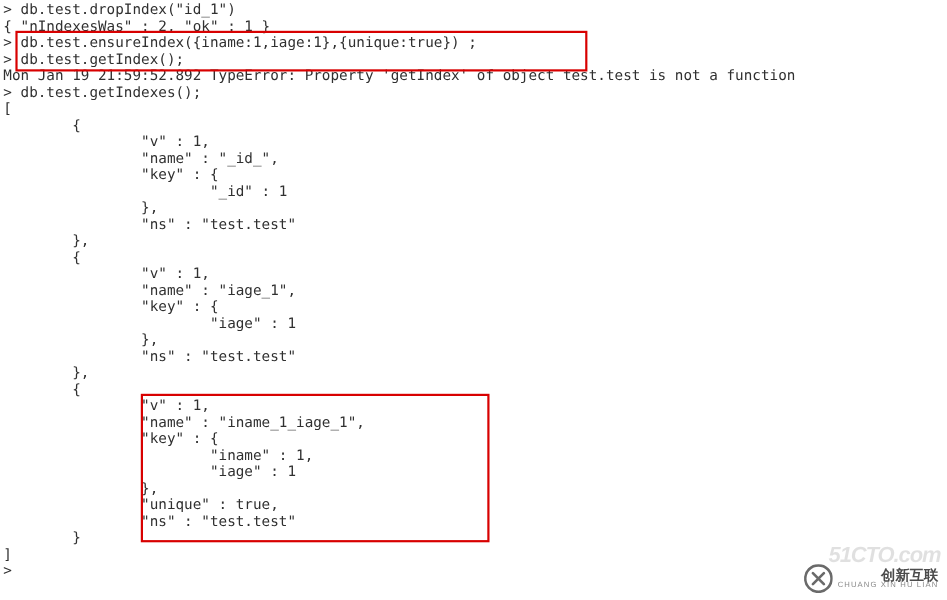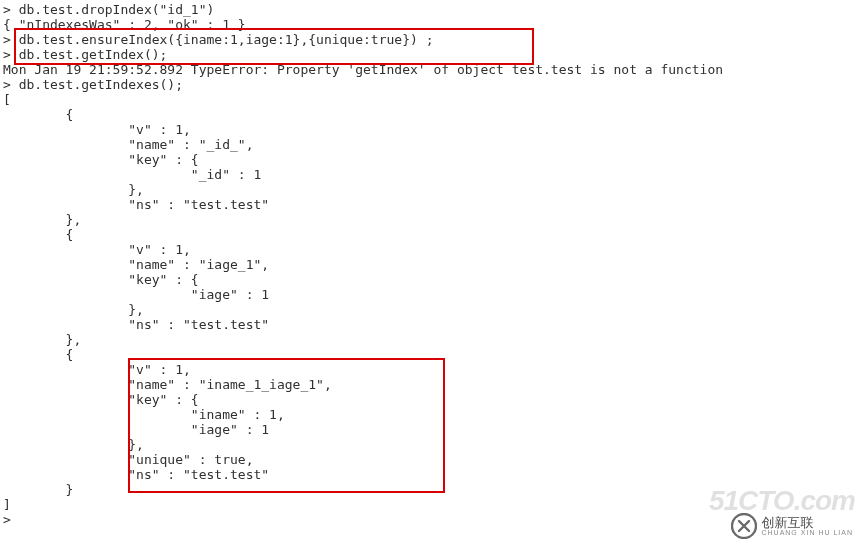--- a/index.html
+++ b/index.html
@@ -24,39 +24,39 @@
     border: 2px solid #d80000;
     pointer-events: none;
   }
   .watermark {
     position: absolute;
     right: 6px;
     bottom: 28px;
     font-family: Arial, sans-serif;
     font-weight: 900;
     font-style: italic;
-    font-size: 28px;
+    font-size: 20px;
     color: rgba(0,0,0,0.12);
     letter-spacing: -1px;
   }
   .logo {
     position: absolute;
     right: 8px;
     bottom: 6px;
     display: flex;
     align-items: center;
     gap: 4px;
   }
   .logo svg { display: block; }
   .logo-text {
     display: flex;
     flex-direction: column;
     line-height: 1;
   }
-  .logo-cn { font-family: "Microsoft YaHei", sans-serif; font-size: 13px; font-weight: 400; color: #4b4b4b; }
+  .logo-cn { font-family: "Microsoft YaHei", sans-serif; font-size: 13px; font-weight: 700; color: #4b4b4b; text-align: right; }
   .logo-en { font-family: Arial, sans-serif; font-size: 7px; letter-spacing: 1px; color: #8a8a8a; }
 </style>
 </head>
 <body>
 
 <pre class="terminal" id="terminal">&gt; db.test.dropIndex("id_1")
 { "nIndexesWas" : 2, "ok" : 1 }
 &gt; db.test.ensureIndex({iname:1,iage:1},{unique:true}) ;
 &gt; db.test.getIndex();
 Mon Jan 19 21:59:52.892 TypeError: Property 'getIndex' of object test.test is not a function

